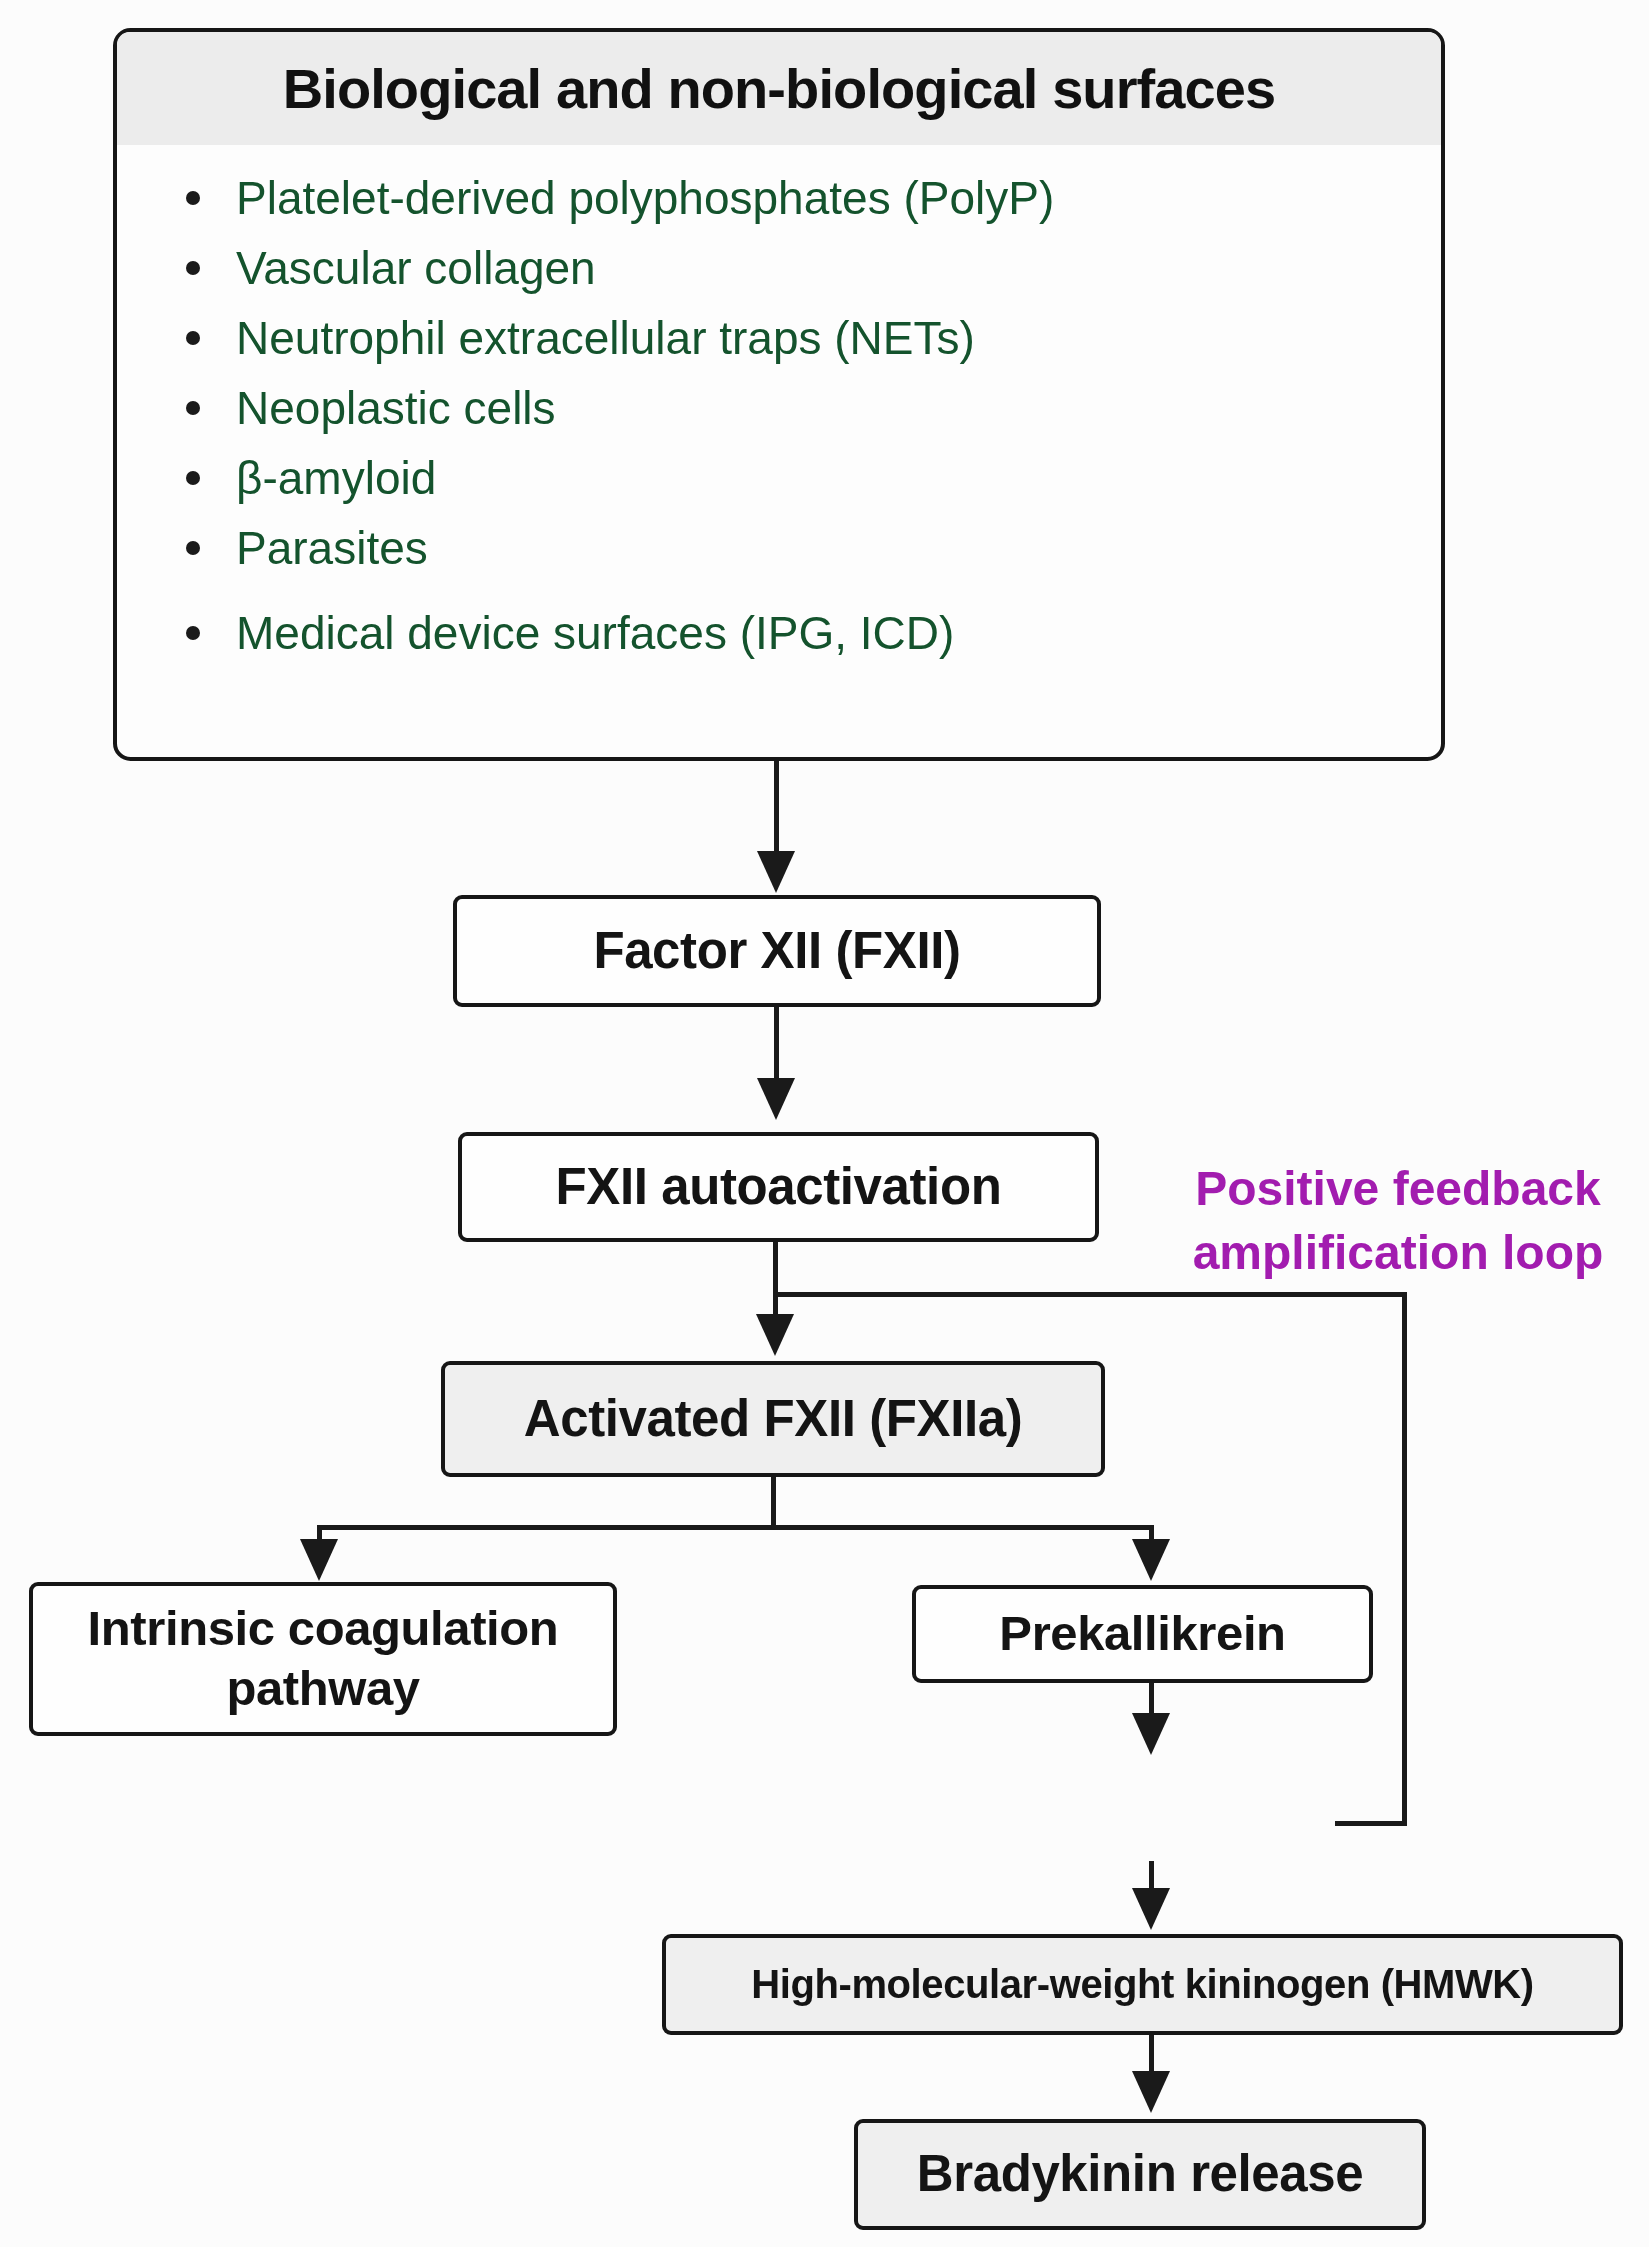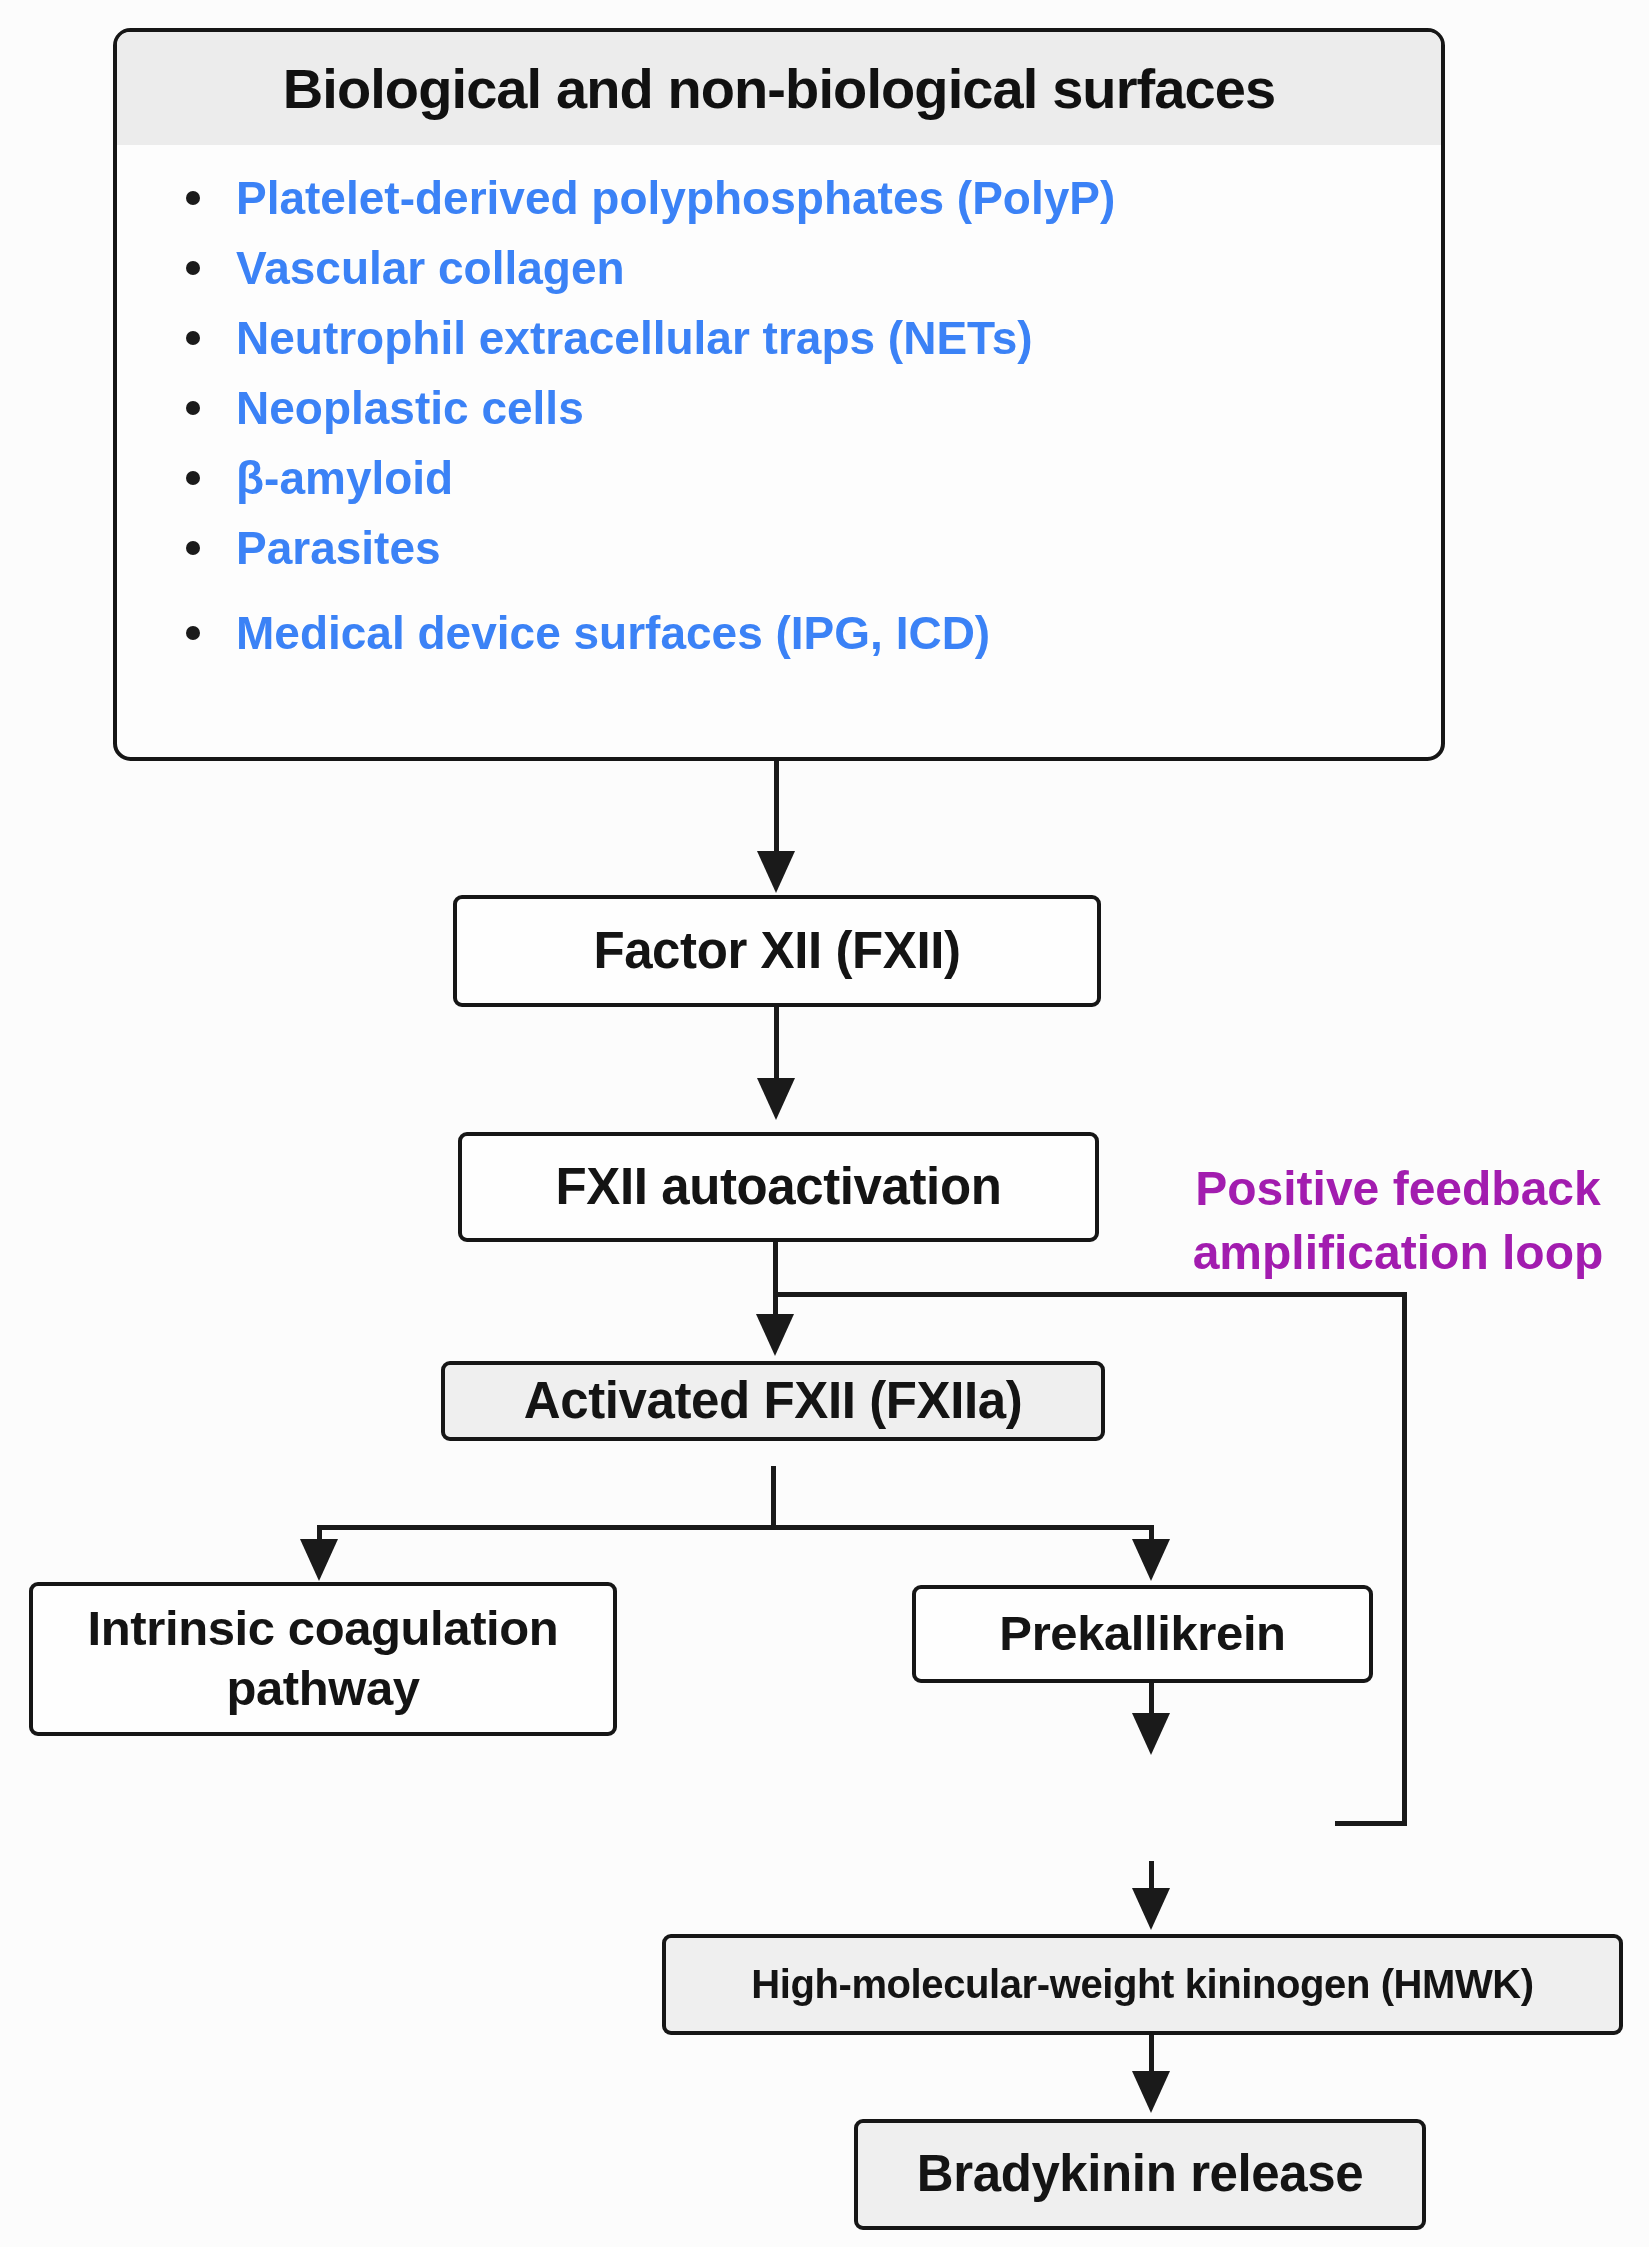--- a/index.html
+++ b/index.html
@@ -50,22 +50,22 @@
     padding: 0;
     list-style: none;
     width: 100%;
   }
   .surfaces-list li {
     position: relative;
     padding-left: 119px;
     height: 70px;
     line-height: 70px;
     font-size: 46px;
-    font-weight: 700;
-    color: #3b82f6;
+    font-weight: 400;
+    color: #14532d;
     white-space: nowrap;
   }
   .surfaces-list li .dot {
     position: absolute;
     left: 69px;
     top: 28px;
     width: 14px; height: 14px;
     border-radius: 50%;
     background: #1a1a1a;
   }
@@ -86,21 +86,21 @@
   .node.gray { background: #efefef; }
   .node .label {
     font-weight: 600;
     color: #141414;
     letter-spacing: -0.4px;
     line-height: 1.22;
   }
 
   #node-factor-xii       { left: 453px;  top: 895px; width: 648px;  height: 112px; }
   #node-fxii-auto        { left: 458px;  top: 1132px; width: 641px;  height: 110px; }
-  #node-activated-fxii   { left: 441px;  top: 1361px; width: 664px;  height: 80px; }
+  #node-activated-fxii   { left: 441px;  top: 1361px; width: 664px;  height: 116px; }
   #node-intrinsic        { left: 29px;   top: 1582px; width: 588px;  height: 154px; }
   #node-prekallikrein    { left: 912px; top: 1585px; width: 461px;  height: 98px; }
   #node-kallikrein       { left: 947px; top: 1769px; width: 388px;  height: 93px; }
   #node-hmwk             { left: 662px;  top: 1934px; width: 961px; height: 101px; }
   #node-bradykinin       { left: 854px;  top: 2119px; width: 572px;  height: 111px; }
 
   #node-factor-xii .label,
   #node-fxii-auto .label,
   #node-activated-fxii .label,
   #node-bradykinin .label { font-size: 51px; }

